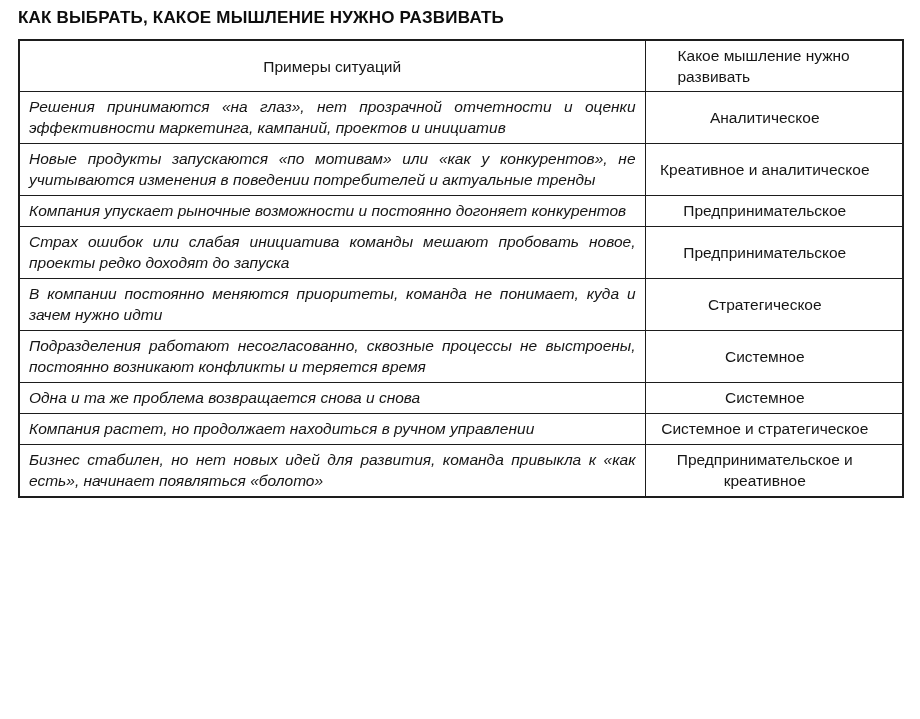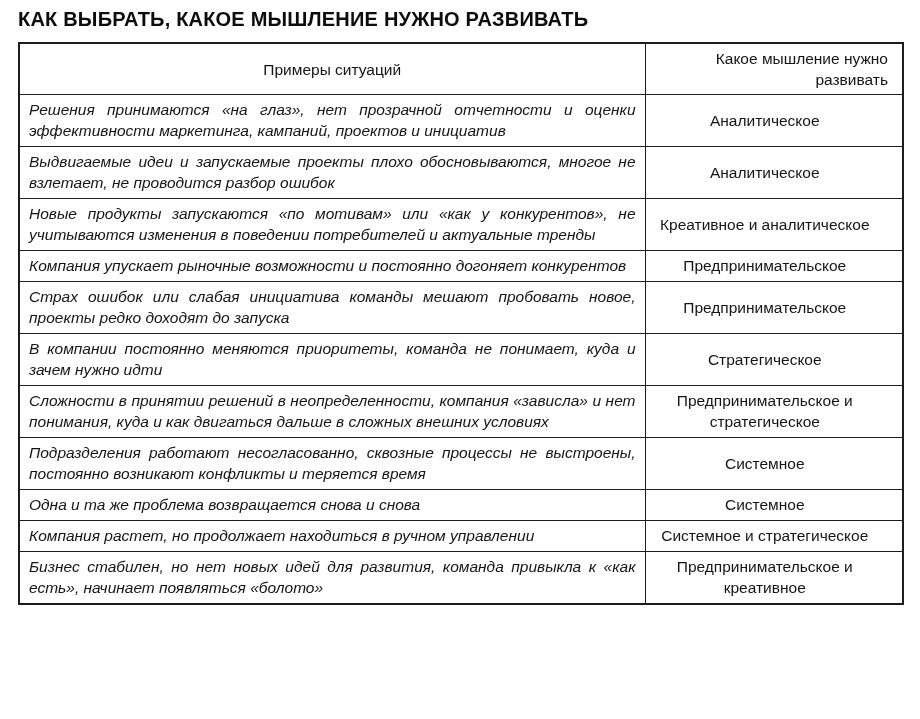--- a/index.html
+++ b/index.html
@@ -12,21 +12,21 @@
   }
   .page {
     box-sizing: border-box;
     width: 920px;
     height: 719px;
     padding: 6px 18px 8px 18px;
     font-family: "Liberation Sans", "DejaVu Sans", sans-serif;
     color: #111111;
   }
   .page-title {
-    font-size: 20px;
+    font-size: 17px;
     font-weight: bold;
     letter-spacing: 0.2px;
     color: #0d0d0d;
     margin: 2px 0 11px 0;
   }
   table.thinking-table {
     border-collapse: collapse;
     width: 884px;
     table-layout: fixed;
     border: 2px solid #1d1d1d;
@@ -42,23 +42,23 @@
   col.col-situation { width: 626px; }
   col.col-thinking  { width: 258px; }
   th.header-situations {
     font-weight: normal;
     text-align: center;
     height: 42px;
     padding: 4px 9px;
   }
   th.header-thinking {
     font-weight: normal;
-    text-align: right;
+    text-align: left;
     height: 42px;
-    padding: 4px 14px;
+    padding: 4px 32px;
   }
   td.situation-cell {
     text-align: justify;
     padding: 4px 9px 5px 9px;
     font-style: italic;
   }
   td.thinking-cell {
     text-align: center;
     padding: 4px 28px 5px 10px;
   }
@@ -79,42 +79,34 @@
         <th class="header-situations">Примеры ситуаций</th>
         <th class="header-thinking">Какое мышление нужно развивать</th>
       </tr>
     </thead>
     <tbody id="table-body">
         <tr>
           <td class="situation-cell">Решения принимаются «на глаз», нет прозрачной отчетности и оценки эффективности маркетинга, кампаний, проектов и инициатив</td>
           <td class="thinking-cell">Аналитическое</td>
         </tr>
         <tr>
-          <td class="situation-cell">Выдвигаемые идеи и запускаемые проекты плохо обосновываются, многое не взлетает, не проводится разбор ошибок</td>
-          <td class="thinking-cell">Аналитическое</td>
-        </tr>
-        <tr>
           <td class="situation-cell">Новые продукты запускаются «по мотивам» или «как у конкурентов», не учитываются изменения в поведении потребителей и актуальные тренды</td>
           <td class="thinking-cell">Креативное и аналитическое</td>
         </tr>
         <tr>
           <td class="situation-cell">Компания упускает рыночные возможности и постоянно догоняет конкурентов</td>
           <td class="thinking-cell">Предпринимательское</td>
         </tr>
         <tr>
           <td class="situation-cell">Страх ошибок или слабая инициатива команды мешают пробовать новое, проекты редко доходят до запуска</td>
           <td class="thinking-cell">Предпринимательское</td>
         </tr>
         <tr>
           <td class="situation-cell">В компании постоянно меняются приоритеты, команда не понимает, куда и зачем нужно идти</td>
           <td class="thinking-cell">Стратегическое</td>
-        </tr>
-        <tr>
-          <td class="situation-cell">Сложности в принятии решений в неопределенности, компания «зависла» и нет понимания, куда и как двигаться дальше в сложных внешних условиях</td>
-          <td class="thinking-cell">Предпринимательское и стратегическое</td>
         </tr>
         <tr>
           <td class="situation-cell">Подразделения работают несогласованно, сквозные процессы не выстроены, постоянно возникают конфликты и теряется время</td>
           <td class="thinking-cell">Системное</td>
         </tr>
         <tr>
           <td class="situation-cell">Одна и та же проблема возвращается снова и снова</td>
           <td class="thinking-cell">Системное</td>
         </tr>
         <tr>

